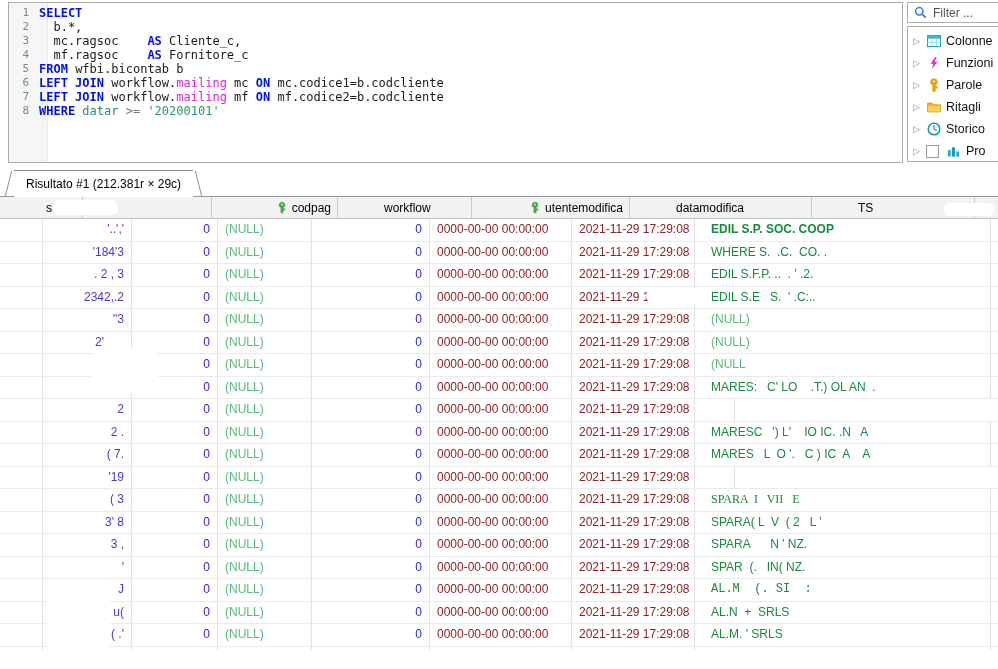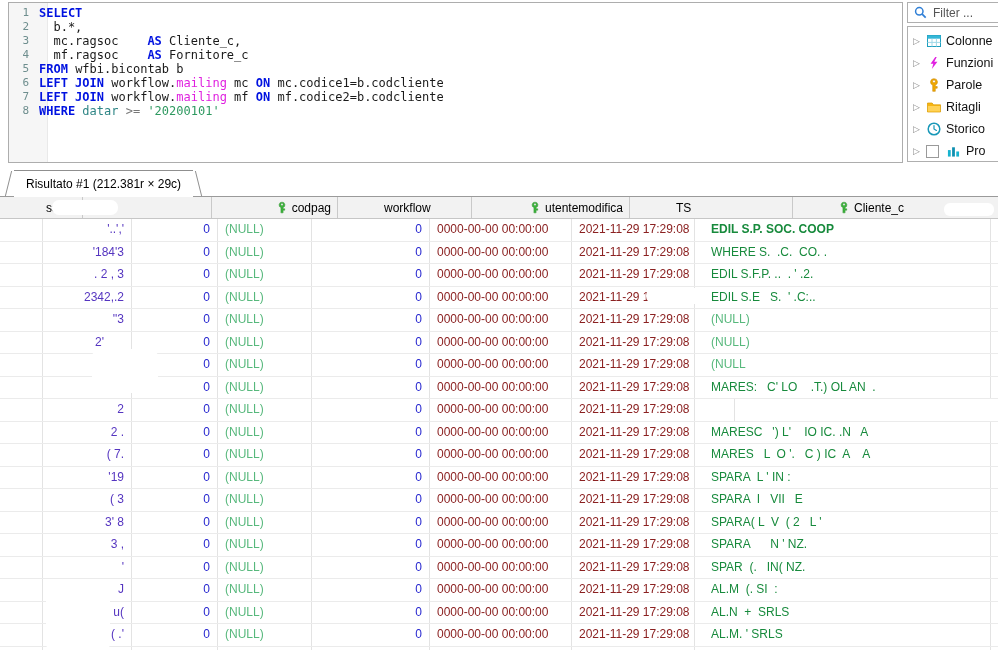--- a/index.html
+++ b/index.html
@@ -160,20 +160,21 @@
     <div class="ghead">
       <div class="hcell" style="width: 43px;"><span>sso</span></div>
       <div class="hcell h-right" style="width: 89px;"><span></span></div>
       <div class="hcell h-right" style="width: 86px;"><span class="keysvg"><svg class="keysvg" width="10" height="13" viewBox="0 0 11 13">
             <path fill="#3db33d" stroke="#2a8f2a" stroke-width="0.5" fill-rule="evenodd" d="M5.5 0.6 A3.1 3.1 0 0 1 6.7 6.6 L6.7 7.9 8.5 7.9 8.5 9.5 6.7 9.5 6.7 12.4 4.3 12.4 4.3 6.6 A3.1 3.1 0 0 1 5.5 0.6 Z M5.5 1.9 A1.3 1.3 0 1 0 5.5 4.5 A1.3 1.3 0 0 0 5.5 1.9 Z"></path>
           </svg></span><span>codpag</span></div>
       <div class="hcell" style="width: 94px;"><span>workflow</span></div>
       <div class="hcell h-right" style="width: 118px;"><span class="keysvg"><svg class="keysvg" width="10" height="13" viewBox="0 0 11 13">
             <path fill="#3db33d" stroke="#2a8f2a" stroke-width="0.5" fill-rule="evenodd" d="M5.5 0.6 A3.1 3.1 0 0 1 6.7 6.6 L6.7 7.9 8.5 7.9 8.5 9.5 6.7 9.5 6.7 12.4 4.3 12.4 4.3 6.6 A3.1 3.1 0 0 1 5.5 0.6 Z M5.5 1.9 A1.3 1.3 0 1 0 5.5 4.5 A1.3 1.3 0 0 0 5.5 1.9 Z"></path>
           </svg></span><span>utentemodifica</span></div>
+      <div class="hcell" style="width: 142px;"><span>datamodifica</span></div>
       <div class="hcell" style="width: 123px;"><span>TS</span></div>
       <div class="hcell" style="width: 296px;"><span class="keysvg"><svg class="keysvg" width="10" height="13" viewBox="0 0 11 13">
             <path fill="#3db33d" stroke="#2a8f2a" stroke-width="0.5" fill-rule="evenodd" d="M5.5 0.6 A3.1 3.1 0 0 1 6.7 6.6 L6.7 7.9 8.5 7.9 8.5 9.5 6.7 9.5 6.7 12.4 4.3 12.4 4.3 6.6 A3.1 3.1 0 0 1 5.5 0.6 Z M5.5 1.9 A1.3 1.3 0 1 0 5.5 4.5 A1.3 1.3 0 0 0 5.5 1.9 Z"></path>
           </svg></span><span>Cliente_c</span></div>
       <div class="hcell" style="width: 40px;"><span class="keysvg"><svg class="keysvg" width="10" height="13" viewBox="0 0 11 13">
             <path fill="#3db33d" stroke="#2a8f2a" stroke-width="0.5" fill-rule="evenodd" d="M5.5 0.6 A3.1 3.1 0 0 1 6.7 6.6 L6.7 7.9 8.5 7.9 8.5 9.5 6.7 9.5 6.7 12.4 4.3 12.4 4.3 6.6 A3.1 3.1 0 0 1 5.5 0.6 Z M5.5 1.9 A1.3 1.3 0 1 0 5.5 4.5 A1.3 1.3 0 0 0 5.5 1.9 Z"></path>
           </svg></span><span></span></div>
     </div>
     <div class="grow">
       <div class="cell" style="width: 43px;"></div>
@@ -296,32 +297,31 @@
       <div class="cell" style="width: 40px;"></div>
     </div>
     <div class="grow">
       <div class="cell" style="width: 43px;"></div>
       <div class="cell a-right c-num2" style="width: 89px;">'19</div>
       <div class="cell a-right c-num" style="width: 86px;">0</div>
       <div class="cell c-null" style="width: 94px;">(NULL)</div>
       <div class="cell a-right c-num" style="width: 118px;">0</div>
       <div class="cell c-date" style="width: 142px;">0000-00-00 00:00:00</div>
       <div class="cell c-date" style="width: 123px;">2021-11-29 17:29:08</div>
-      <div class="cell pad-big c-text" style="width: 296px;">SPARA  L ' IN :</div>
       <div class="cell" style="width: 40px;"></div>
     </div>
     <div class="grow">
       <div class="cell" style="width: 43px;"></div>
       <div class="cell a-right c-num2" style="width: 89px;">( 3</div>
       <div class="cell a-right c-num" style="width: 86px;">0</div>
       <div class="cell c-null" style="width: 94px;">(NULL)</div>
       <div class="cell a-right c-num" style="width: 118px;">0</div>
       <div class="cell c-date" style="width: 142px;">0000-00-00 00:00:00</div>
       <div class="cell c-date" style="width: 123px;">2021-11-29 17:29:08</div>
-      <div class="cell pad-big c-text" style="width: 296px;">SPARA  I   VII   E</div>
+      <div class="cell pad-big c-text" style="width: 296px; font-family: Liberation Serif, serif;">SPARA  I   VII   E</div>
       <div class="cell" style="width: 40px;"></div>
     </div>
     <div class="grow">
       <div class="cell" style="width: 43px;"></div>
       <div class="cell a-right c-num2" style="width: 89px;">3' 8</div>
       <div class="cell a-right c-num" style="width: 86px;">0</div>
       <div class="cell c-null" style="width: 94px;">(NULL)</div>
       <div class="cell a-right c-num" style="width: 118px;">0</div>
       <div class="cell c-date" style="width: 142px;">0000-00-00 00:00:00</div>
       <div class="cell c-date" style="width: 123px;">2021-11-29 17:29:08</div>
@@ -351,21 +351,21 @@
       <div class="cell" style="width: 40px;"></div>
     </div>
     <div class="grow">
       <div class="cell" style="width: 43px;"></div>
       <div class="cell a-right c-num2" style="width: 89px;">J</div>
       <div class="cell a-right c-num" style="width: 86px;">0</div>
       <div class="cell c-null" style="width: 94px;">(NULL)</div>
       <div class="cell a-right c-num" style="width: 118px;">0</div>
       <div class="cell c-date" style="width: 142px;">0000-00-00 00:00:00</div>
       <div class="cell c-date" style="width: 123px;">2021-11-29 17:29:08</div>
-      <div class="cell pad-big c-text" style="width: 296px;">AL.M  (. SI  :</div>
+      <div class="cell pad-big c-text" style="width: 296px; font-family: Liberation Mono, monospace;">AL.M  (. SI  :</div>
       <div class="cell" style="width: 40px;"></div>
     </div>
     <div class="grow">
       <div class="cell" style="width: 43px;"></div>
       <div class="cell a-right c-num2" style="width: 89px;">u(</div>
       <div class="cell a-right c-num" style="width: 86px;">0</div>
       <div class="cell c-null" style="width: 94px;">(NULL)</div>
       <div class="cell a-right c-num" style="width: 118px;">0</div>
       <div class="cell c-date" style="width: 142px;">0000-00-00 00:00:00</div>
       <div class="cell c-date" style="width: 123px;">2021-11-29 17:29:08</div>

